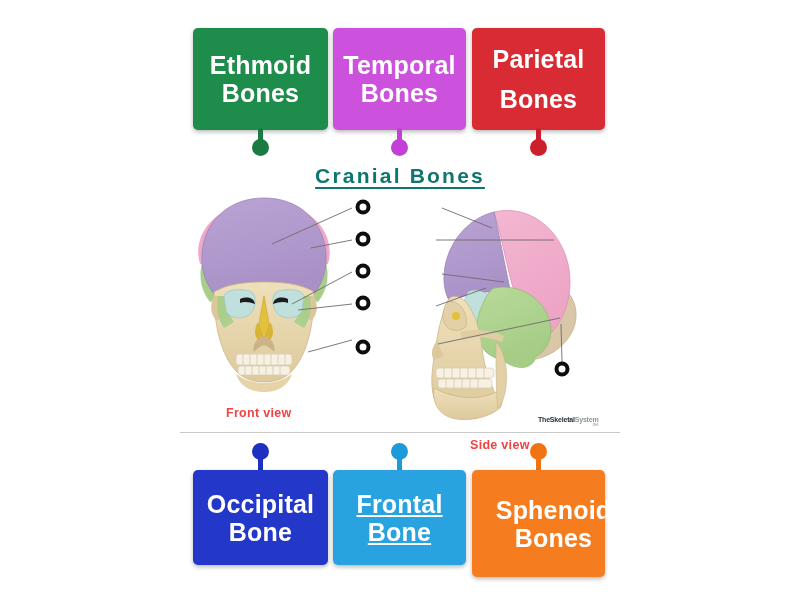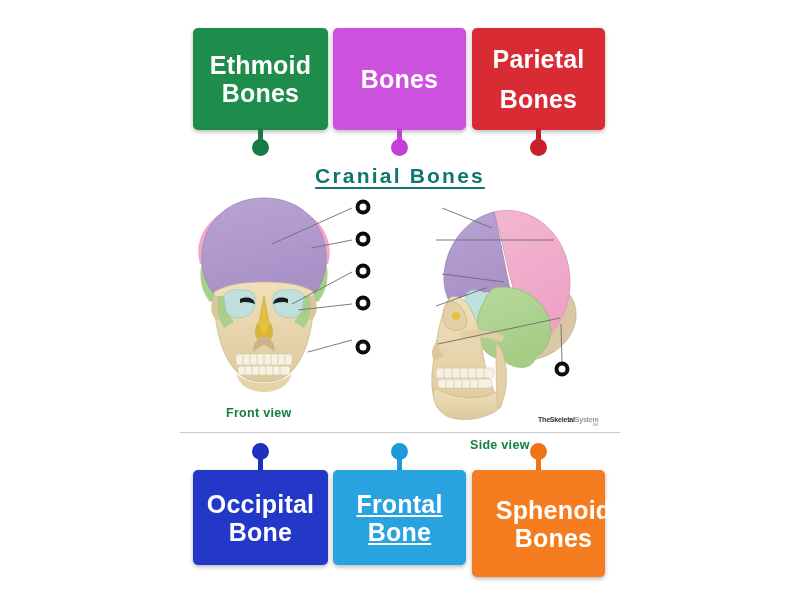--- a/index.html
+++ b/index.html
@@ -77,21 +77,21 @@
     top: 192px;
     width: 440px;
     height: 245px;
   }
   #diagram svg { display: block; }
 
   .viewcap {
     position: absolute;
     font-size: 12.5px;
     font-weight: bold;
-    color: #15803d;
+    color: #ef4444;
     letter-spacing: 0.3px;
   }
 
   #divider {
     position: absolute;
     left: 180px;
     top: 432px;
     width: 440px;
     height: 1px;
     background: #c9c9c9;
@@ -125,20 +125,21 @@
 <div id="stage">
 
   <div class="card" id="card-top-0" style="left: 193px; top: 28px; width: 135px; height: 102px; background: rgb(30, 140, 74);">
     <span class="ln">Ethmoid</span>
     <span class="ln">Bones</span>
   </div>
   <div class="stem" style="left: 258px; top: 128px; height: 19px; background: rgb(27, 122, 66);"></div>
   <div class="dot" style="left: 252px; top: 139px; background: rgb(27, 122, 66);"></div>
 
   <div class="card" id="card-top-1" style="left: 333px; top: 28px; width: 133px; height: 102px; background: rgb(204, 82, 221);">
+    <span class="ln">Temporal</span>
     <span class="ln">Bones</span>
   </div>
   <div class="stem" style="left: 397px; top: 128px; height: 19px; background: rgb(195, 63, 214);"></div>
   <div class="dot" style="left: 391px; top: 139px; background: rgb(195, 63, 214);"></div>
 
   <div class="card" id="card-top-2" style="left: 472px; top: 28px; width: 133px; height: 102px; background: rgb(217, 43, 52); gap: 12px;">
     <span class="ln">Parietal</span>
     <span class="ln">Bones</span>
   </div>
   <div class="stem" style="left: 536px; top: 128px; height: 19px; background: rgb(204, 31, 44);"></div>

